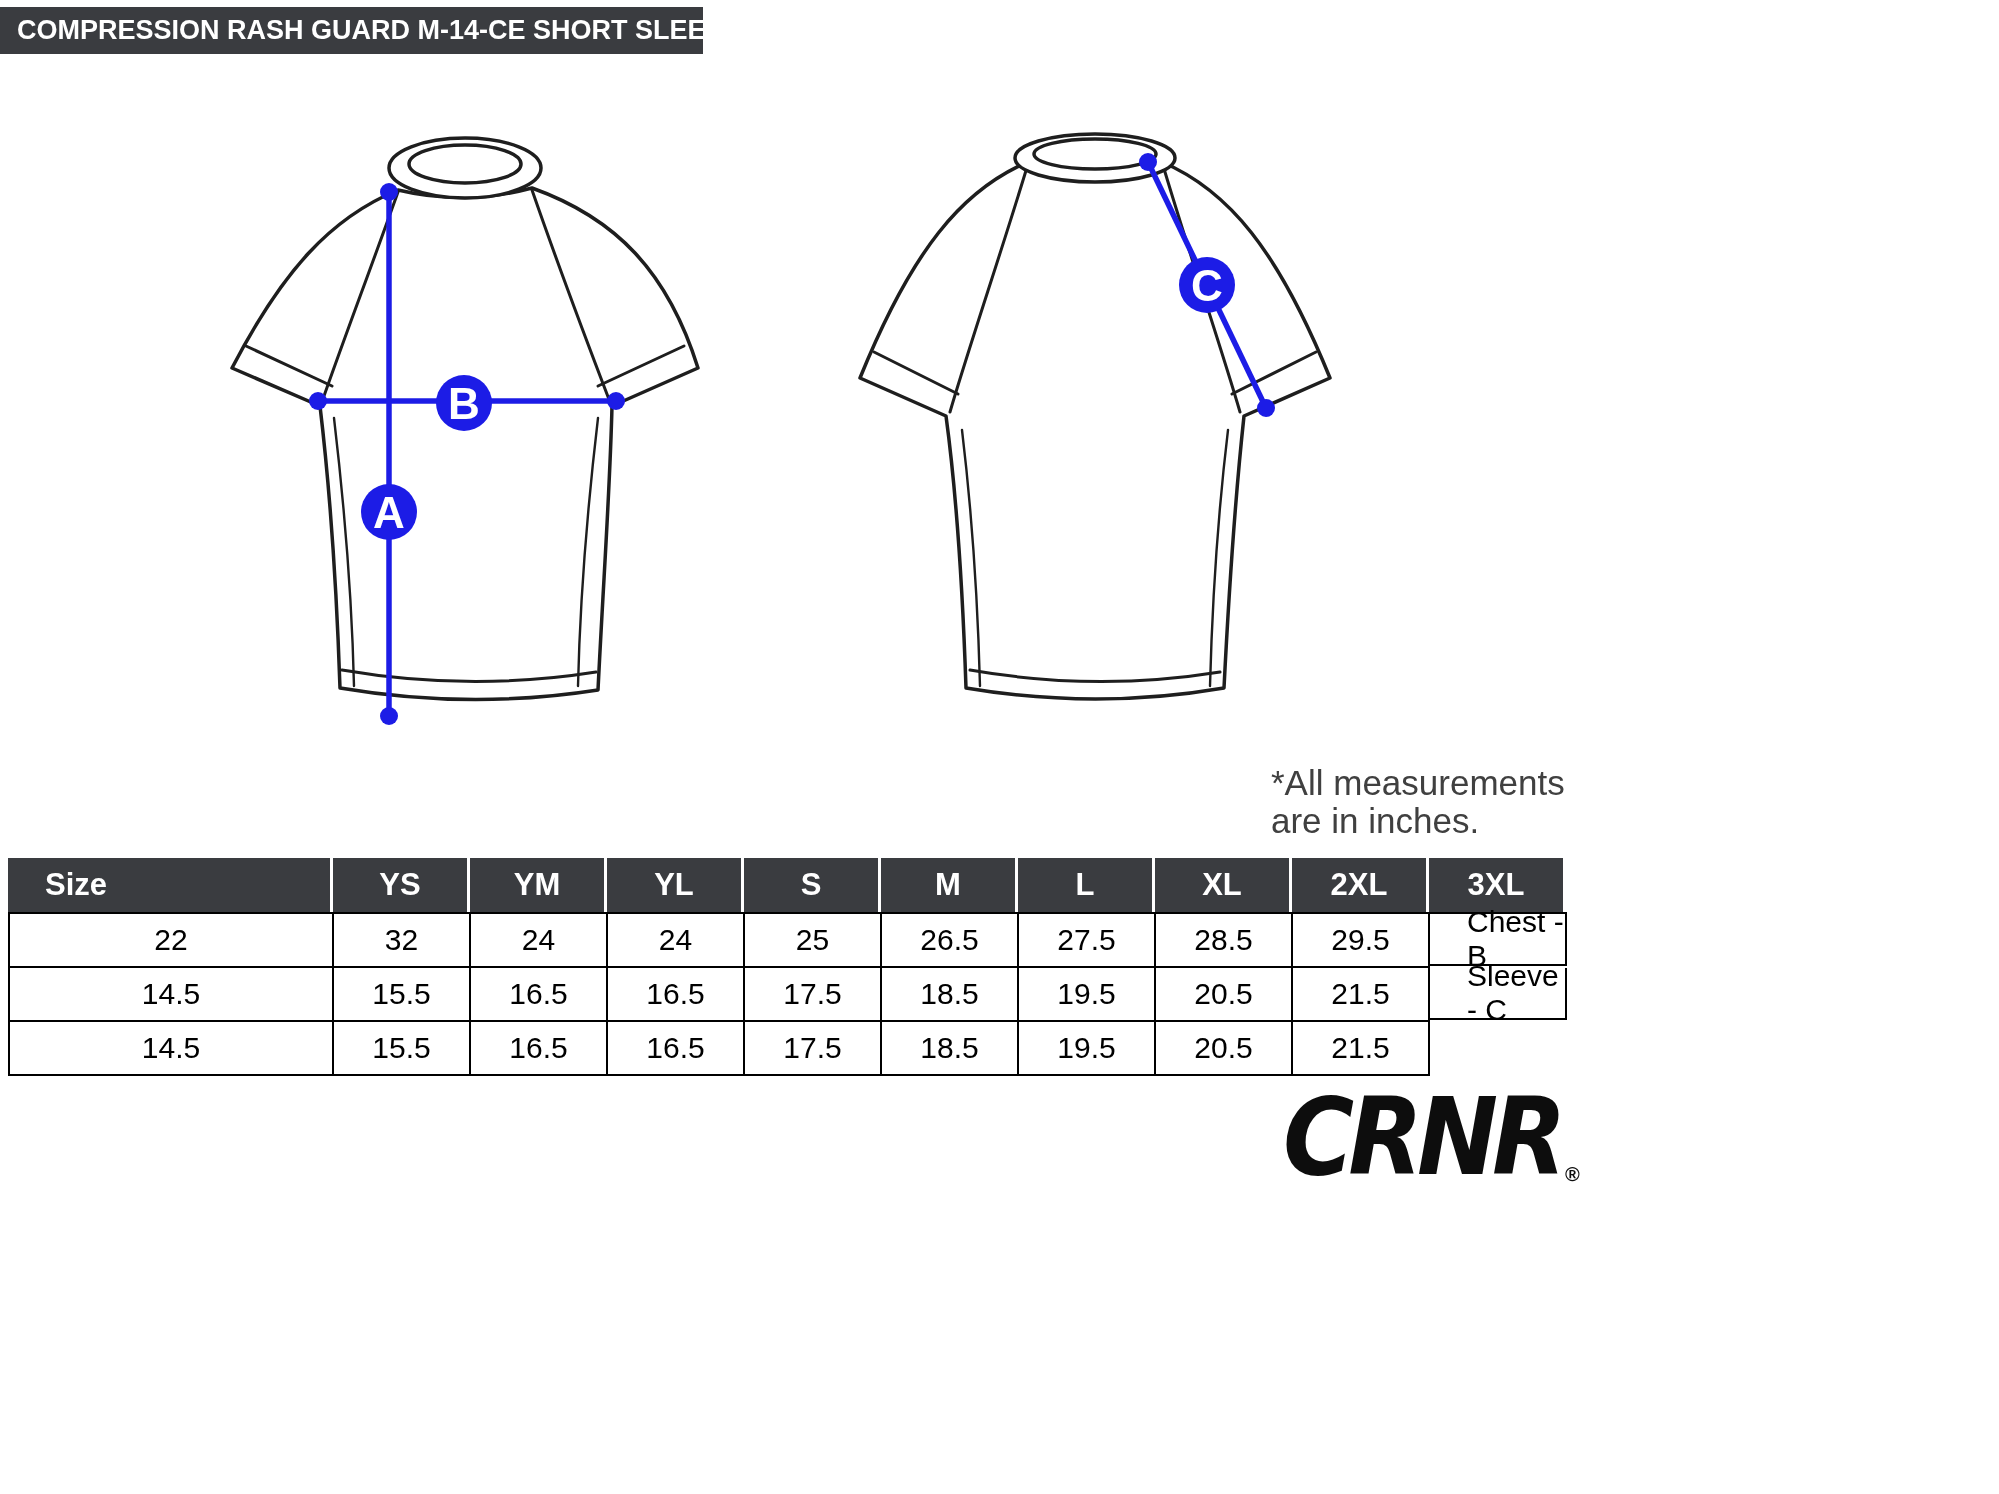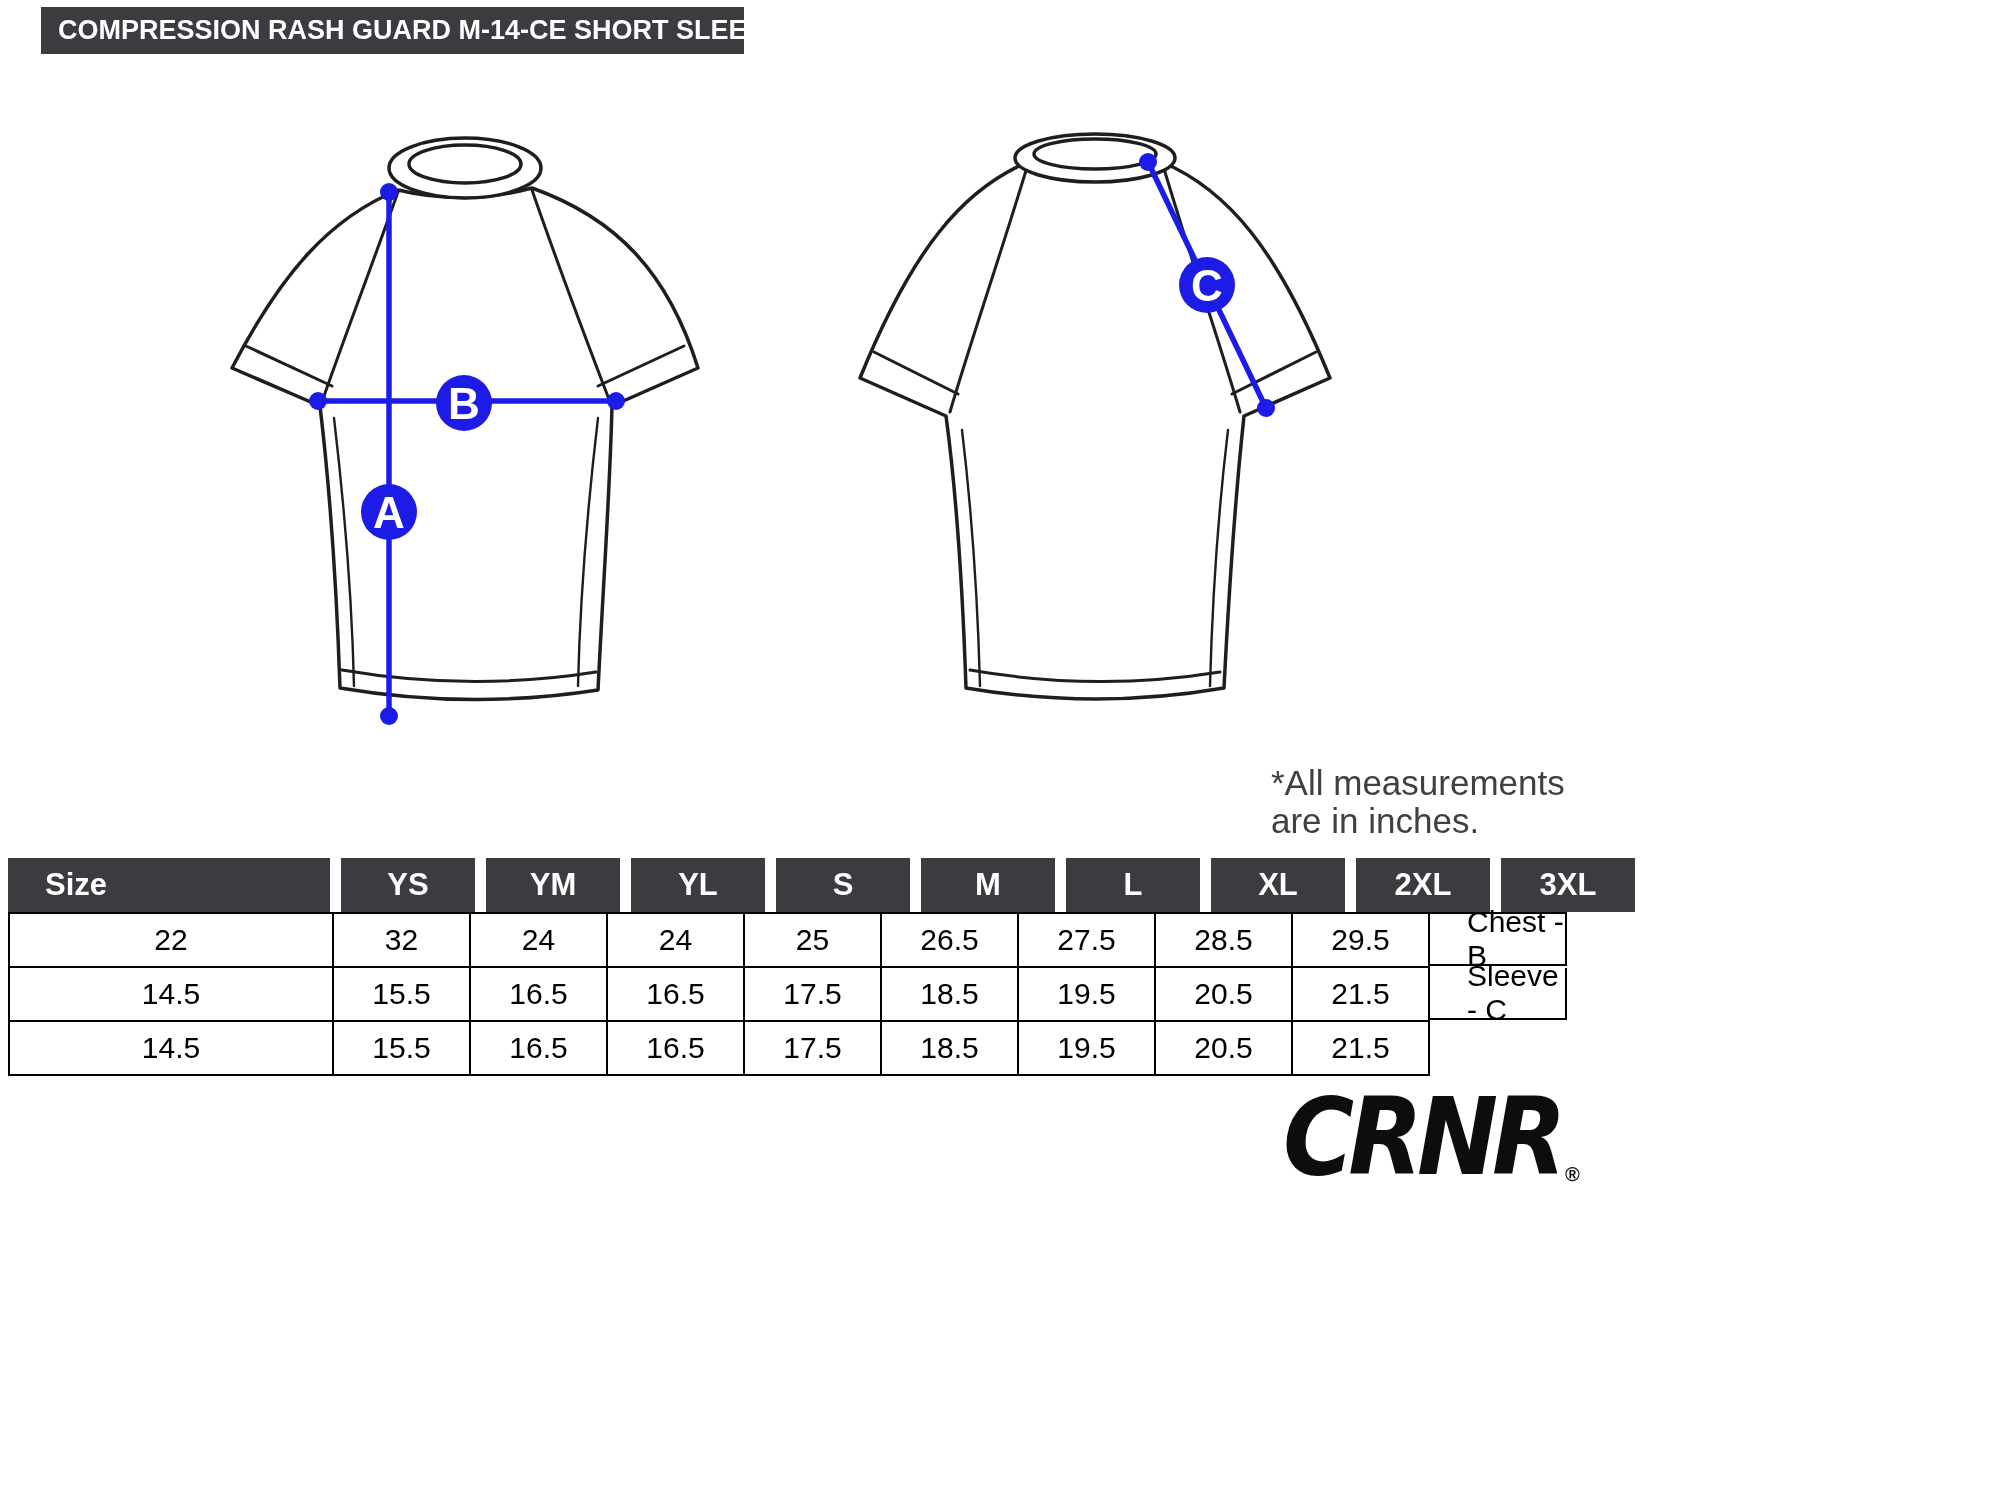--- a/index.html
+++ b/index.html
@@ -4,35 +4,35 @@
 <style>
   html,body{margin:0;padding:0;background:#fff;}
   .canvas{
     position:relative;width:1999px;height:1494px;background:#fff;overflow:hidden;
     font-family:"Liberation Sans",sans-serif;
     --accent:#1c1ce6;--header-bg:#3a3c40;--line:#1e1e1e;
   }
   .banner{
     position:absolute;left:0;top:7px;width:703px;height:47px;background:var(--header-bg);
     color:#fff;font-weight:bold;font-size:27px;display:flex;align-items:center;
-    padding-left:17px;box-sizing:border-box;white-space:nowrap;margin-left:41px;
+    padding-left:17px;box-sizing:border-box;white-space:nowrap;
   }
   .illustration{position:absolute;left:0;top:100px;}
   .outline{fill:#fff;stroke:var(--line);stroke-width:3.5;stroke-linejoin:round;}
   .seam{fill:none;stroke:var(--line);stroke-width:3;stroke-linecap:round;}
   .thin{stroke-width:2.4;}
   .blue-line{stroke:var(--accent);stroke-width:5.5;fill:none;}
   .blue-dot{fill:var(--accent);}
   .badge{fill:var(--accent);}
   .badge-letter{fill:#fff;font-weight:bold;font-size:44px;text-anchor:middle;font-family:"Liberation Sans",sans-serif;}
   .note{
     position:absolute;left:1271px;top:764px;font-size:35px;color:#404040;line-height:1.08;
   }
   .size-table{position:absolute;left:8px;top:858px;width:1560px;}
-  .thead{display:flex;gap:11px;}
+  .thead{display:flex;gap:3px;}
   .th{
     height:54px;background:var(--header-bg);color:#fff;font-weight:bold;font-size:31px;
     flex:0 0 134px;display:flex;align-items:center;justify-content:center;
   }
   .th-first{flex:0 0 322px;justify-content:flex-start;padding-left:37px;box-sizing:border-box;}
   .tbody{
     display:grid;grid-template-columns:324px repeat(9,137px);
     border-left:2px solid #000;border-top:2px solid #000;width:fit-content;
   }
   .td{

